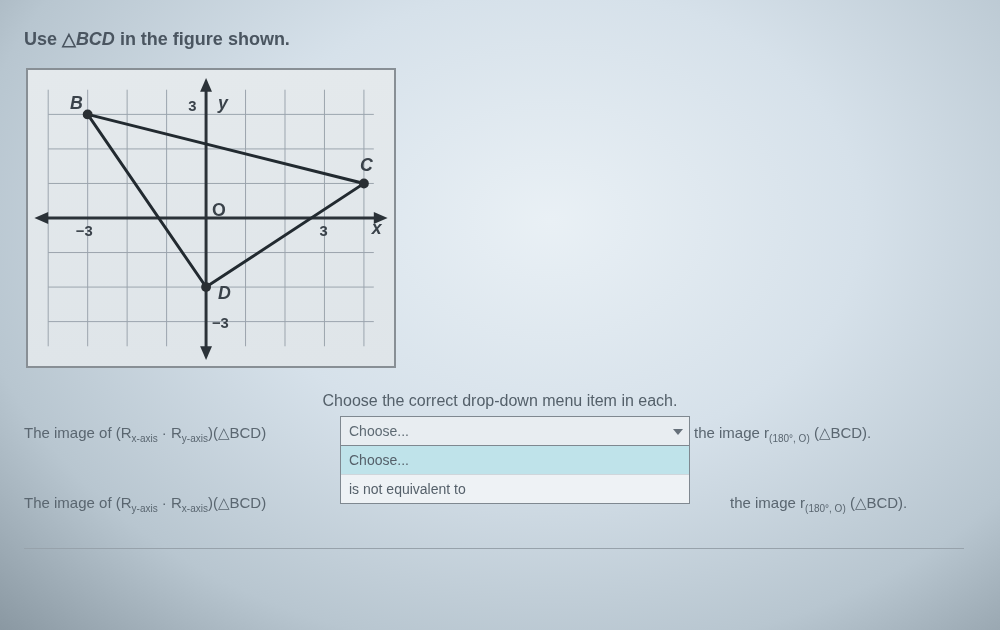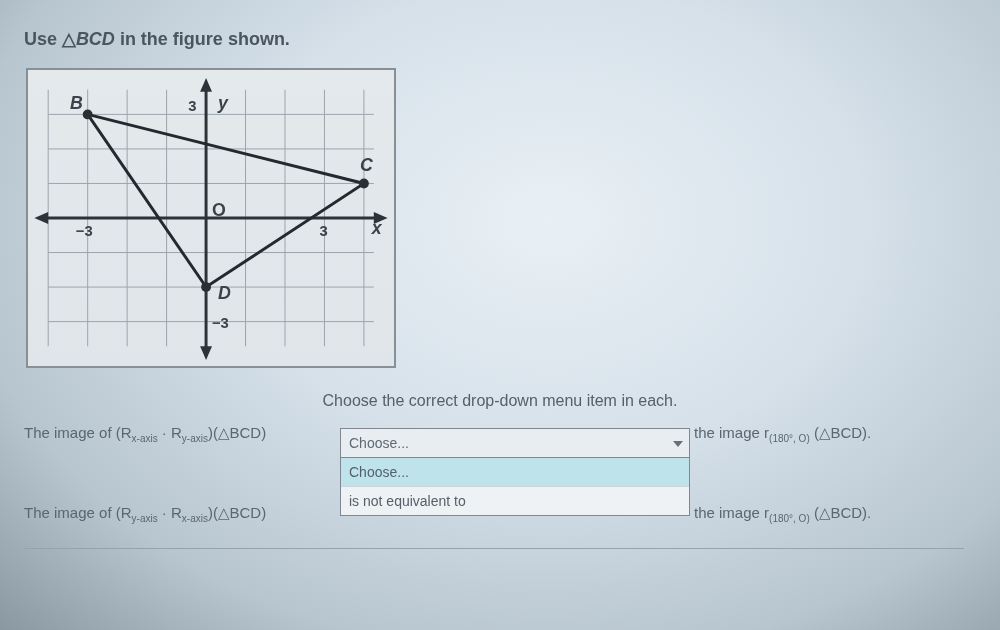--- a/index.html
+++ b/index.html
@@ -38,28 +38,28 @@
     color: #54606a;
     text-align: center;
   }
   .rows { position: relative; margin-top: 6px; width: 960px; height: 140px; }
   .row {
     position: absolute; left: 0; right: 0;
     display: flex; align-items: center;
     font-size: 15px; color: #5a6670;
   }
   .row1 { top: 8px; }
-  .row2 { top: 88px; }
+  .row2 { top: 78px; gap: 36px; }
   .left-part { width: 310px; white-space: nowrap; }
   .right-part { margin-left: 360px; white-space: nowrap; }
   .sub { font-size: 10px; vertical-align: sub; }
   .tri { font-family: "Segoe UI Symbol", Arial; }
   .select-wrap {
     position: absolute;
-    left: 316px; top: 12px;
+    left: 316px; top: 0px;
     width: 350px;
   }
   .select-closed {
     height: 30px; line-height: 28px;
     border: 1px solid #7f8890;
     background: #e8edf1;
     padding: 0 22px 0 8px;
     font-size: 14px; color: #5e6a73;
     position: relative;
   }

